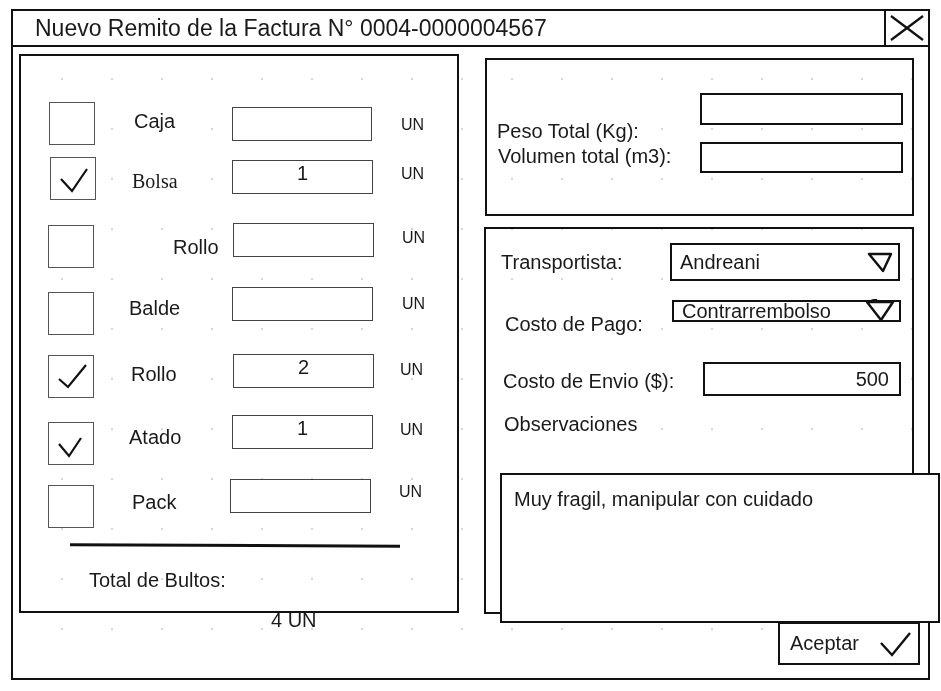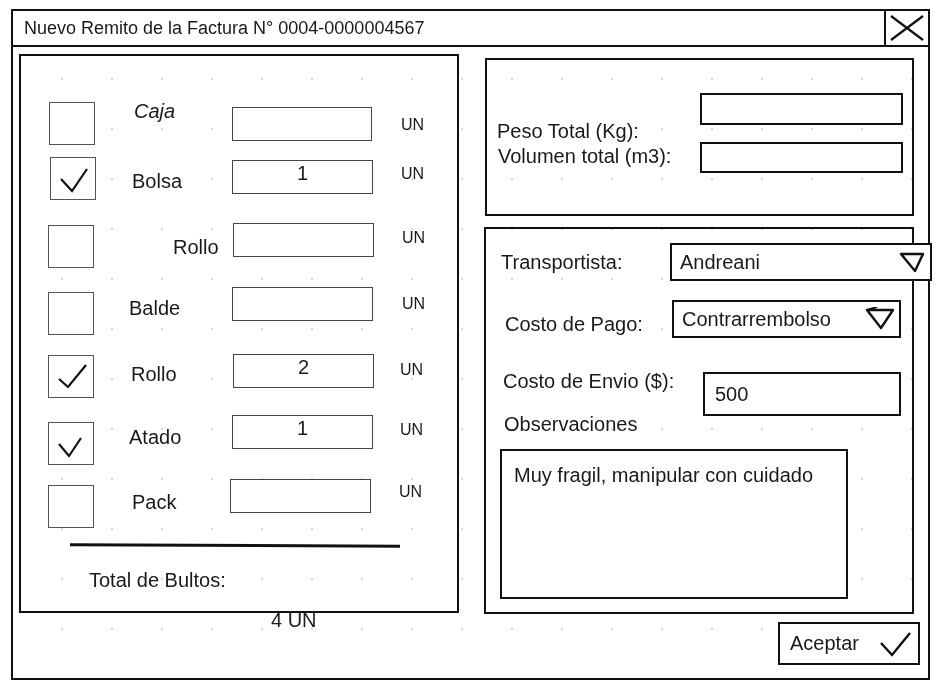--- a/index.html
+++ b/index.html
@@ -8,21 +8,21 @@
       background-color: #ffffff;
       background-image: radial-gradient(circle, #d6d6d6 1.2px, transparent 1.4px);
       background-size: 50px 50px;
       background-position: -13px 4px;
       font-family: "Liberation Sans", sans-serif;
       color: #1a1a1a;
     }
     .abs { position: absolute; box-sizing: border-box; }
     .window { left: 11px; top: 9px; width: 919px; height: 671px; border: 2px solid #111; background: transparent; }
     .titlebar { left: 11px; top: 9px; width: 919px; height: 38px; border: 2px solid #111; background: #fff; }
-    .title-text { left: 24px; top: 17px; font-size: 18px; line-height: 22px; white-space: nowrap; }
+    .title-text { left: 35px; top: 17px; font-size: 23px; line-height: 22px; white-space: nowrap; }
     .close-btn { left: 884px; top: 9px; width: 46px; height: 38px; border: 2px solid #111; background:#fff; display:flex; align-items:center; justify-content:center; cursor:pointer; }
     .panel { border: 2px solid #111; background: transparent; }
     .checkbox { width: 46px; height: 43px; border: 1.5px solid #555; background: #fff; cursor: pointer; display:flex; align-items:center; justify-content:center; }
     .label { font-size: 20px; line-height: 22px; white-space: nowrap; }
     .field { border: 1.5px solid #444; background: #fff; font-size: 20px; font-family: "Liberation Sans", sans-serif; color:#1a1a1a; text-align: center; padding: 0; outline: none; }
     .field-dark { border: 2px solid #111; background:#fff; font-size: 20px; font-family: "Liberation Sans", sans-serif; color:#1a1a1a; padding: 0 10px; outline:none; }
     .unit { font-size: 16px; line-height: 22px; }
     .select { border: 2px solid #111; background:#fff; display:flex; align-items:center; justify-content:space-between; padding: 0 4px 0 8px; cursor:pointer; font-size: 20px; }
     .textarea { border: 2px solid #111; background:#fff; font-size: 20px; font-family: "Liberation Sans", sans-serif; color:#1a1a1a; padding: 12px 12px; resize:none; outline:none; line-height: 24px; }
     .btn { border: 2px solid #111; background:#fff; display:flex; align-items:center; justify-content:space-between; padding: 0 6px 0 10px; font-size: 20px; cursor:pointer; }
@@ -37,30 +37,30 @@
 <div class="abs close-btn">
   <svg width="40" height="30" viewBox="0 0 40 30">
     <line x1="4" y1="3" x2="36" y2="27" stroke="#111" stroke-width="2.2"></line>
     <line x1="36" y1="3" x2="4" y2="27" stroke="#111" stroke-width="2.2"></line>
   </svg>
 </div>
 
 <div class="abs panel" style="left:19px;top:54px;width:440px;height:559px;"></div>
 
 <div class="abs checkbox" style="left:49px;top:102px;"></div>
-<div class="abs label" style="left:134px;top:100px;font-style:italic;">Caja</div>
+<div class="abs label" style="left:134px;top:110px;">Caja</div>
 <input class="abs field" style="left: 232px; top: 107px; width: 140px; height: 34px;" value="">
 <div class="abs unit" style="left:401px;top:114px;">UN</div>
 
 <div class="abs checkbox" style="left:50px;top:157px;">
   <svg width="36" height="32" viewBox="0 0 36 32">
       <polyline points="6,16 17,28 32,6" fill="none" stroke="#111" stroke-width="2.2"></polyline>
     </svg>
 </div>
-<div class="abs label" style="left:132px;top:170px;">Bolsa</div>
+<div class="abs label" style="left:132px;top:170px;font-family:Liberation Serif, serif;">Bolsa</div>
 <input class="abs field" style="left: 232px; top: 160px; width: 141px; height: 34px; line-height: 22px; padding-bottom: 8px;" value="1">
 <div class="abs unit" style="left:401px;top:163px;">UN</div>
 
 <div class="abs checkbox" style="left:48px;top:225px;"></div>
 <div class="abs label" style="left:129px;top:236px;margin-left:44px;">Rollo</div>
 <input class="abs field" style="left: 233px; top: 223px; width: 141px; height: 34px;" value="">
 <div class="abs unit" style="left:402px;top:227px;">UN</div>
 
 <div class="abs checkbox" style="left:48px;top:292px;"></div>
 <div class="abs label" style="left:129px;top:297px;">Balde</div>
@@ -96,40 +96,40 @@
 
 <div class="abs panel" style="left:485px;top:58px;width:429px;height:158px;"></div>
 <div class="abs label" style="left:497px;top:96px;margin-top:24px;">Peso Total (Kg):</div>
 <input class="abs field-dark" style="left: 700px; top: 93px; width: 203px; height: 32px;" value="">
 <div class="abs label" style="left:498px;top:145px;">Volumen total (m3):</div>
 <input class="abs field-dark" style="left: 700px; top: 142px; width: 203px; height: 31px;" value="">
 
 <div class="abs panel" style="left:484px;top:227px;width:430px;height:387px;"></div>
 
 <div class="abs label" style="left:501px;top:251px;">Transportista:</div>
-<div class="abs select" style="left:670px;top:243px;width:262px;height:38px;">
+<div class="abs select" style="left:670px;top:243px;width:230px;height:38px;">
   <span>Andreani</span>
   <svg width="28" height="24" viewBox="0 0 28 24">
       <polygon points="3,4 25,4 17,21" fill="none" stroke="#111" stroke-width="2.4" stroke-linejoin="round"></polygon>
     </svg>
 </div>
 
 <div class="abs label" style="left:505px;top:313px;">Costo de Pago:</div>
-<div class="abs select" style="left:672px;top:300px;width:229px;height:38px;">
+<div class="abs select" style="left:672px;top:300px;width:229px;height:22px;">
   <span>Contrarrembolso</span>
   <svg width="30" height="24" viewBox="0 0 30 24">
       <polygon points="2,3 28,3 16,21" fill="none" stroke="#111" stroke-width="2.4" stroke-linejoin="round"></polygon>
       <line x1="2" y1="3" x2="12" y2="0" stroke="#111" stroke-width="2"></line>
     </svg>
 </div>
 
 <div class="abs label" style="left:503px;top:370px;">Costo de Envio ($):</div>
-<input class="abs field-dark" style="left: 703px; top: 372px; width: 198px; height: 44px; text-align: left;" value="500">
+<input class="abs field-dark" style="left: 703px; top: 362px; width: 198px; height: 34px; text-align: right;" value="500">
 
 <div class="abs label" style="left:504px;top:413px;">Observaciones</div>
-<textarea class="abs textarea" style="left: 500px; top: 449px; width: 348px; height: 150px;">Muy fragil, manipular con cuidado</textarea>
+<textarea class="abs textarea" style="left: 500px; top: 473px; width: 440px; height: 150px;">Muy fragil, manipular con cuidado</textarea>
 
 <div class="abs btn" style="left:778px;top:622px;width:142px;height:43px;">
   <span>Aceptar</span>
   <svg width="34" height="30" viewBox="0 0 34 30">
       <polyline points="3,14 14,26 32,4" fill="none" stroke="#111" stroke-width="2.4"></polyline>
     </svg>
 </div>
 
 </body></html>

